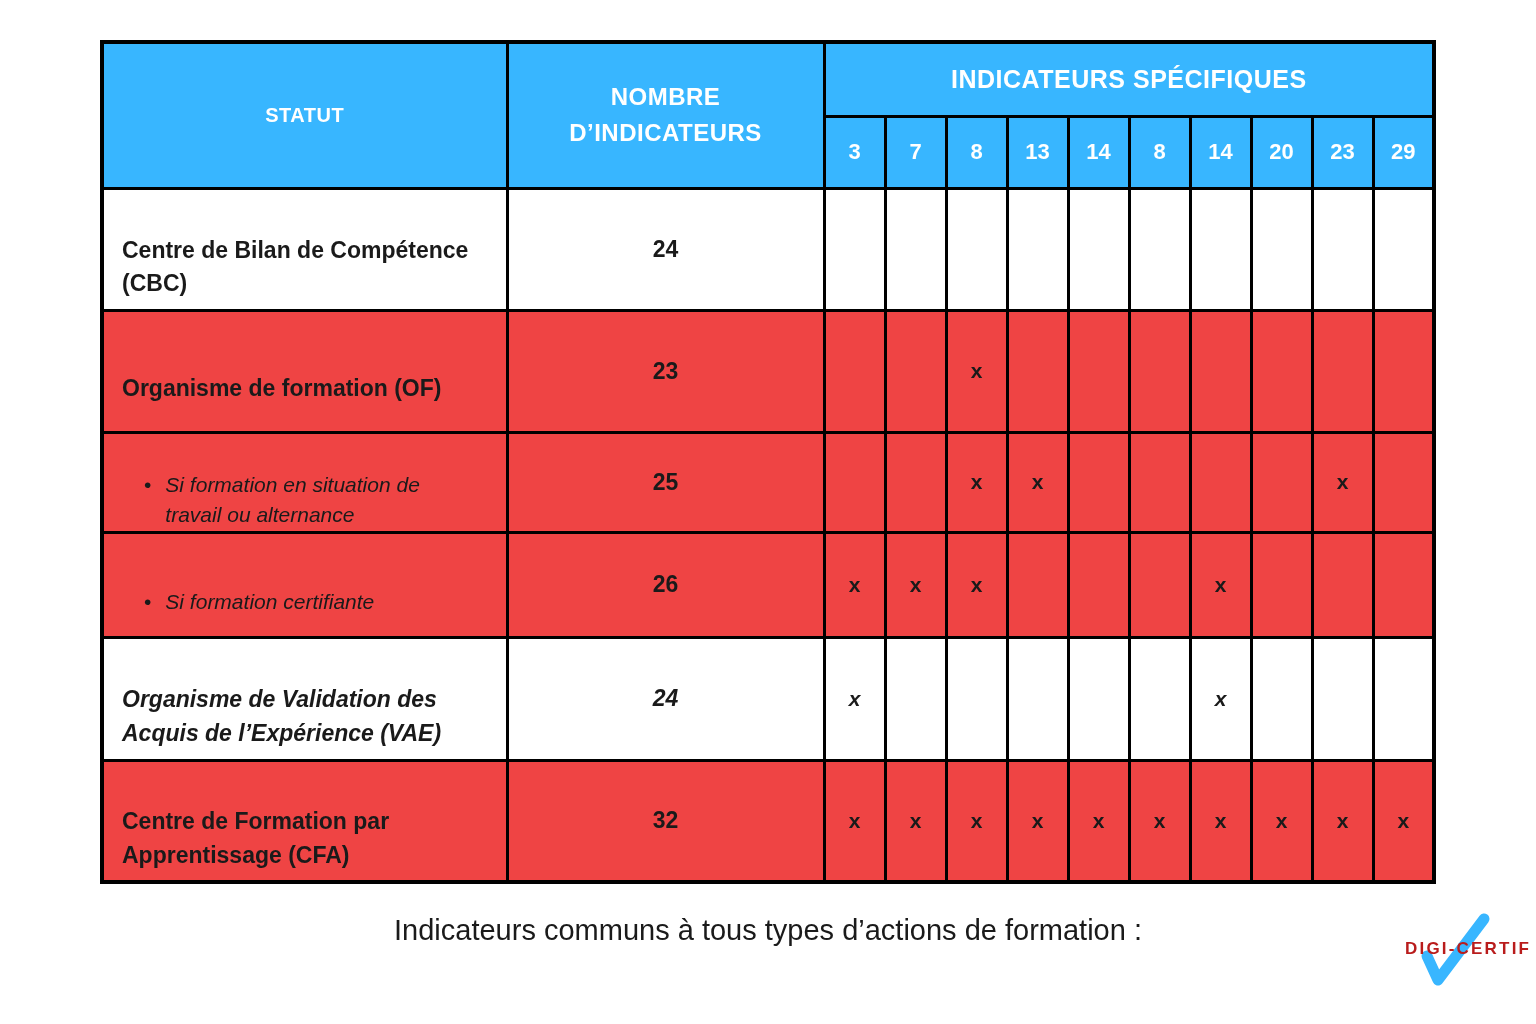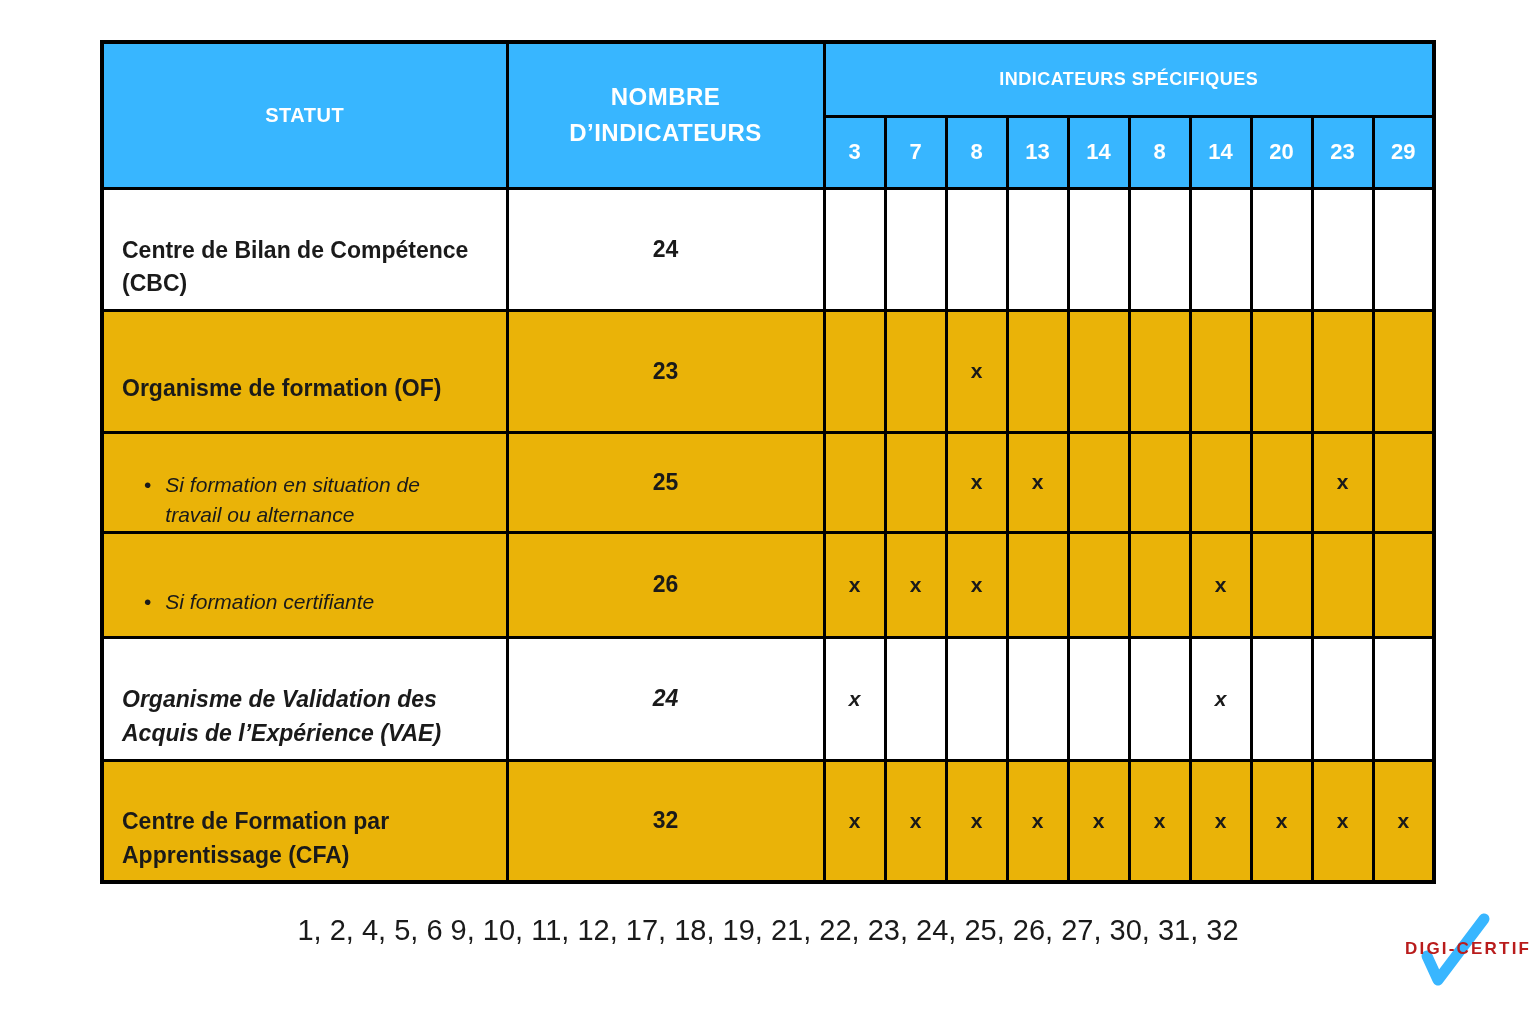--- a/index.html
+++ b/index.html
@@ -29,26 +29,26 @@
   }
 
   
   thead th {
     background: #38B6FF;
     color: #ffffff;
     font-weight: 700;
   }
   th.statut-h { font-size: 20px; letter-spacing: 0.5px; }
   th.nombre-h { font-size: 24px; letter-spacing: 0.5px; padding: 0 22px; line-height: 1.5; }
-  th.spec-h   { font-size: 18px; letter-spacing: 0.5px; height: 74px; }
+  th.spec-h   { font-size: 25px; letter-spacing: 0.5px; height: 74px; }
   tr.ind-cols th { font-size: 22px; height: 72px; }
 
   
   tbody tr { background: #ffffff; }
-  tbody tr.shaded { background: #eab308; }
+  tbody tr.shaded { background: #ef4444; }
   tbody tr:nth-child(1) { height: 122px; }
   tbody tr:nth-child(2) { height: 122px; }
   tbody tr:nth-child(3) { height: 100px; }
   tbody tr:nth-child(4) { height: 105px; }
   tbody tr:nth-child(5) { height: 123px; font-style: italic; }
   tbody tr:nth-child(6) { height: 122px; }
 
   td.statut-cell {
     font-weight: 700;
     font-size: 23px;
@@ -251,21 +251,21 @@
         <td class="mark-cell">x</td>
         <td class="mark-cell">x</td>
         <td class="mark-cell">x</td>
         <td class="mark-cell">x</td>
         <td class="mark-cell">x</td>
       </tr>
     </tbody>
 </table>
 
 <div class="footer-note">
-  <div>1, 2, 4, 5, 6 9, 10, 11, 12, 17, 18, 19, 21, 22, 23, 24, 25, 26, 27, 30, 31, 32</div>
+  <div>Indicateurs communs à tous types d’actions de formation :</div>
 </div>
 
 <div class="logo">
   <svg width="145" height="125" viewBox="0 0 145 125">
     <path d="M 42 66 L 53 90 L 99 29" fill="none" stroke="#38B6FF" stroke-width="11" stroke-linecap="round" stroke-linejoin="round"></path>
   </svg>
   <span class="logo-text">DIGI-CERTIF</span>
 </div>
 
 </body></html>

